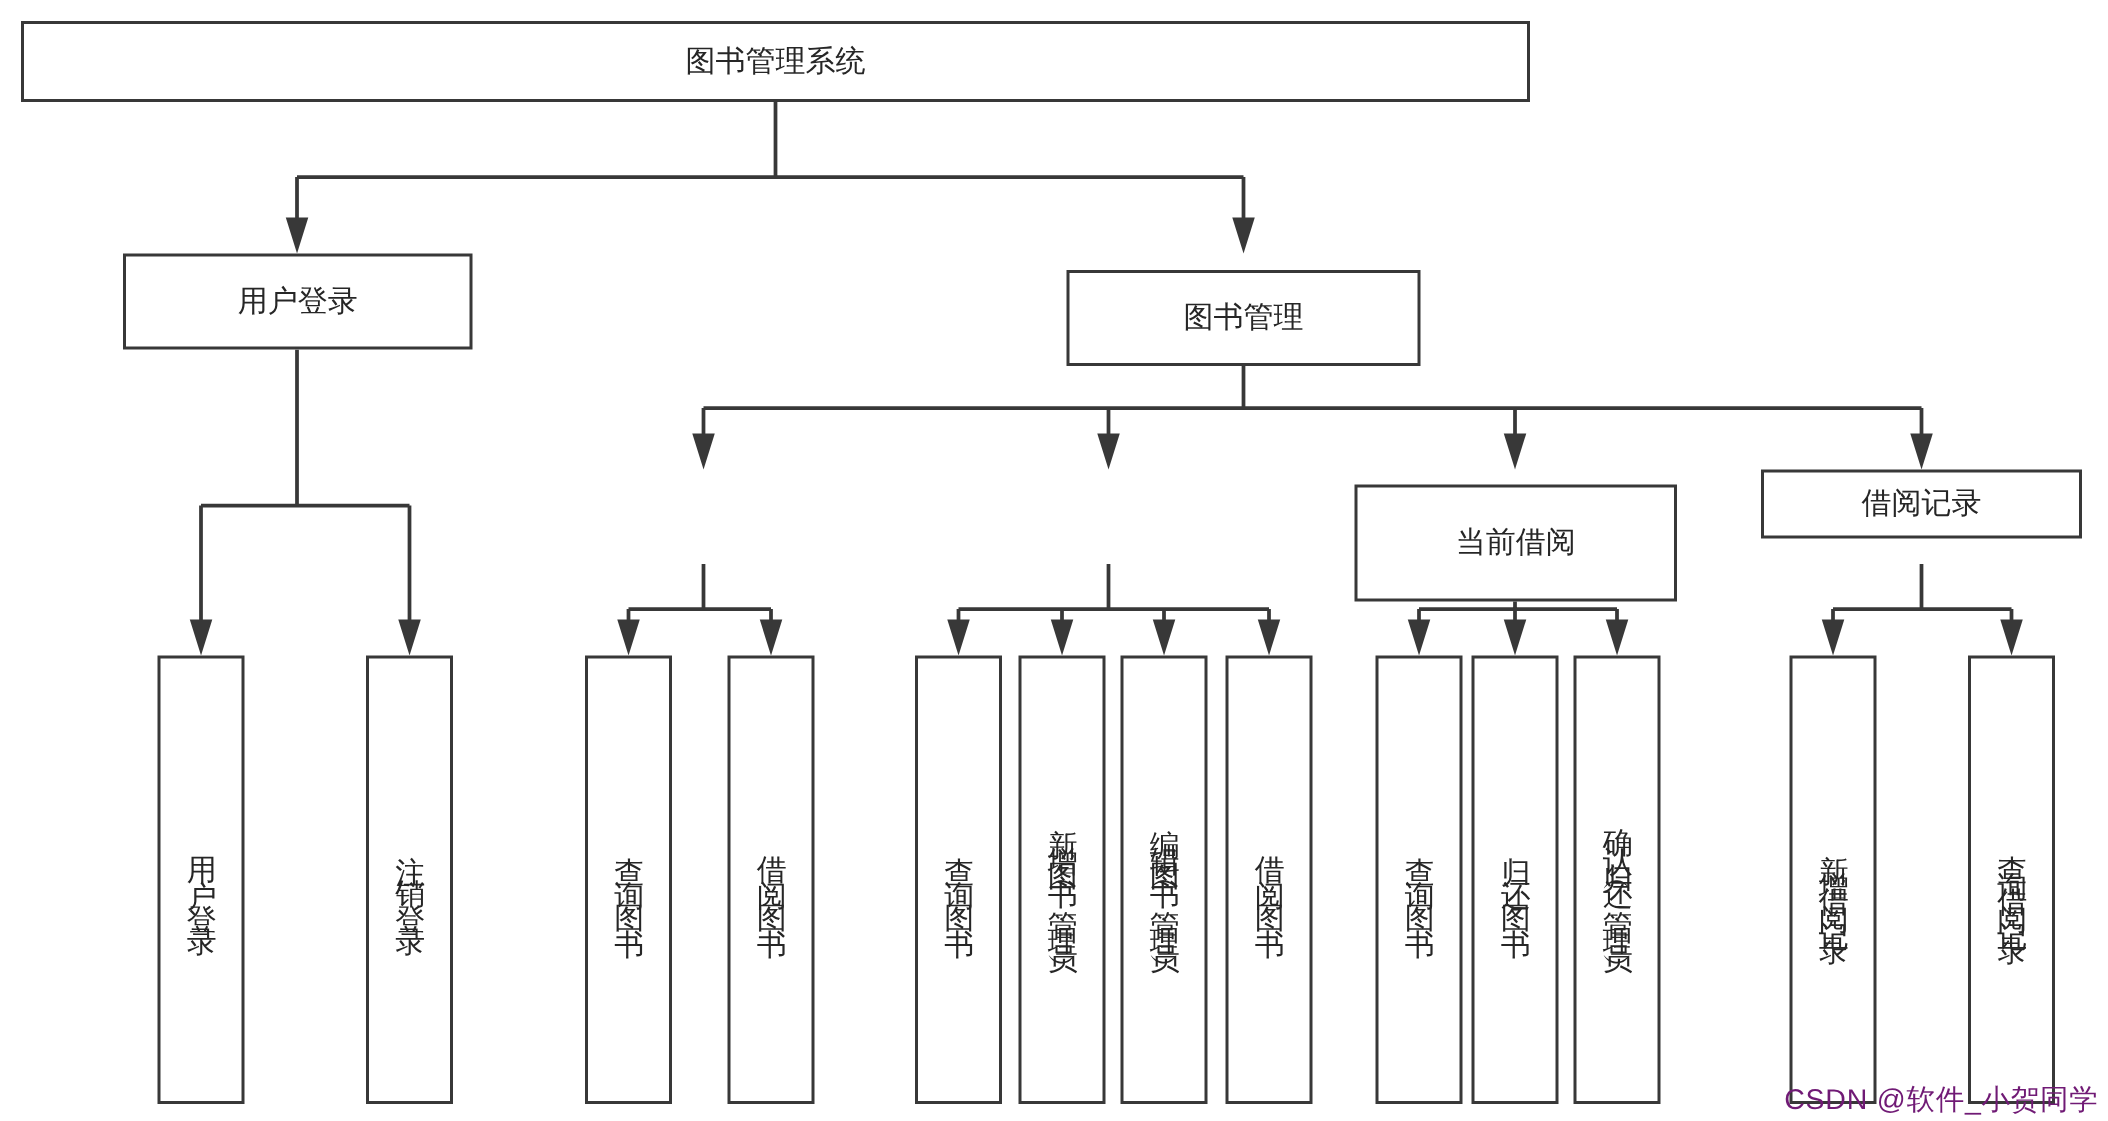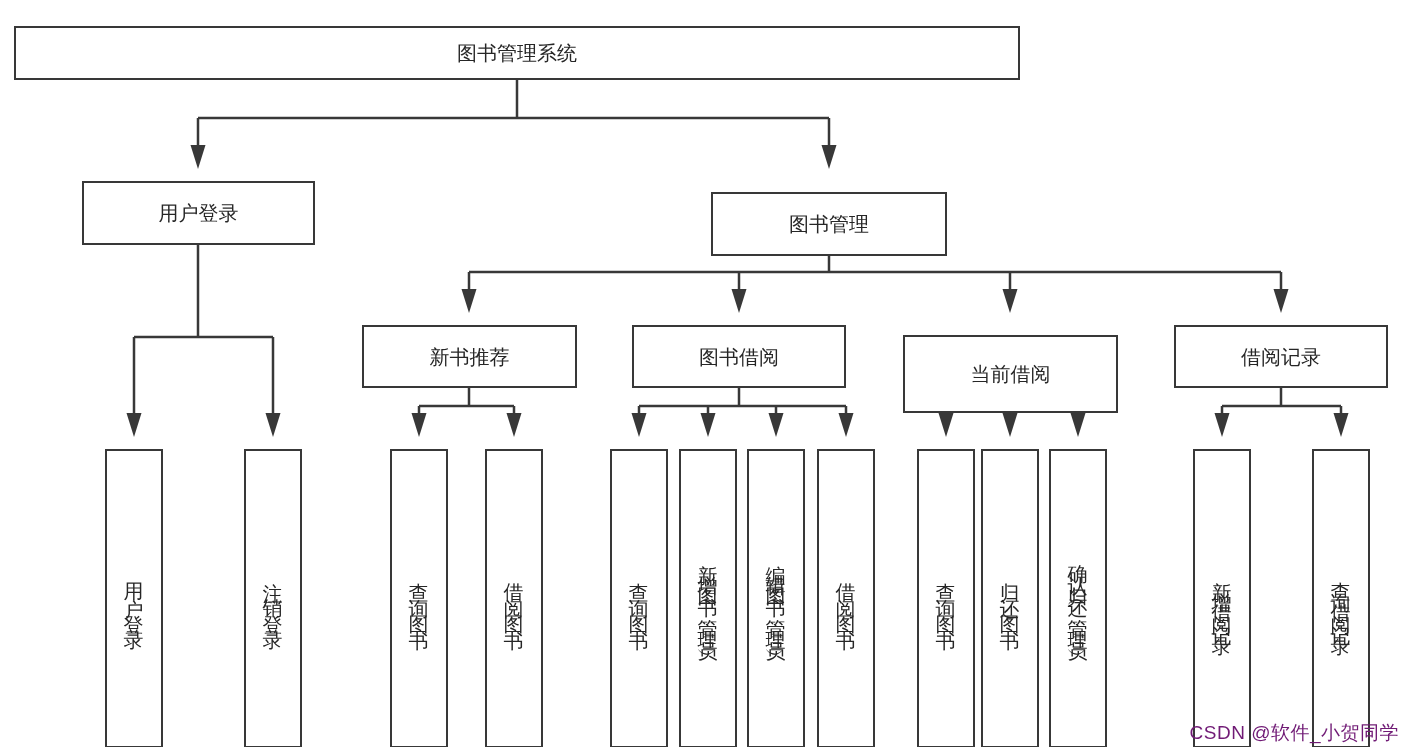--- a/index.html
+++ b/index.html
@@ -5,21 +5,21 @@
   html,body{margin:0;padding:0;background:#ffffff;}
   .canvas{
     position:relative;width:1405px;height:747px;background:#ffffff;
     font-family:"Liberation Sans","DejaVu Sans",sans-serif;overflow:hidden;
   }
   svg.connectors{position:absolute;left:0;top:0;width:1405px;height:747px;z-index:1;}
   .box{
     position:absolute;box-sizing:border-box;background:#ffffff;
     border:2px solid #383838;color:#262626;
     display:flex;align-items:center;justify-content:center;
-    font-size:20px;z-index:2;margin-top:12px;
+    font-size:20px;z-index:2;
   }
   .box span{line-height:1;white-space:nowrap;}
   .leaf span{
     writing-mode:vertical-rl;text-orientation:mixed;
     letter-spacing:16px;line-height:1;
   }
   .leaf.dense span{letter-spacing:11px;}
   .watermark{
     position:absolute;right:6px;bottom:1px;z-index:5;
     color:#701a75;font-size:19px;letter-spacing:.5px;
@@ -77,30 +77,24 @@
     <span>图书管理系统</span>
   </div>
 
   <div class="box" style="left:82px;top:169px;width:233px;height:64px">
     <span>用户登录</span>
   </div>
   <div class="box" style="left:711px;top:180px;width:236px;height:64px">
     <span>图书管理</span>
   </div>
 
-  <div class="box" style="left:362px;top:313px;width:215px;height:63px">
-    <span>新书推荐</span>
-  </div>
-  <div class="box" style="left:632px;top:313px;width:214px;height:63px">
-    <span>图书借阅</span>
-  </div>
   <div class="box" style="left:903px;top:323px;width:215px;height:78px">
     <span>当前借阅</span>
   </div>
-  <div class="box" style="left:1174px;top:313px;width:214px;height:63px">
+  <div class="box" style="left:1174px;top:313px;width:214px;height:46px">
     <span>借阅记录</span>
   </div>
 
   <div class="box leaf" style="left:105px;top:437px;width:58px;height:299px">
     <span>用户登录</span>
   </div>
   <div class="box leaf" style="left:244px;top:437px;width:58px;height:299px">
     <span>注销登录</span>
   </div>
   <div class="box leaf" style="left:390px;top:437px;width:58px;height:299px">

